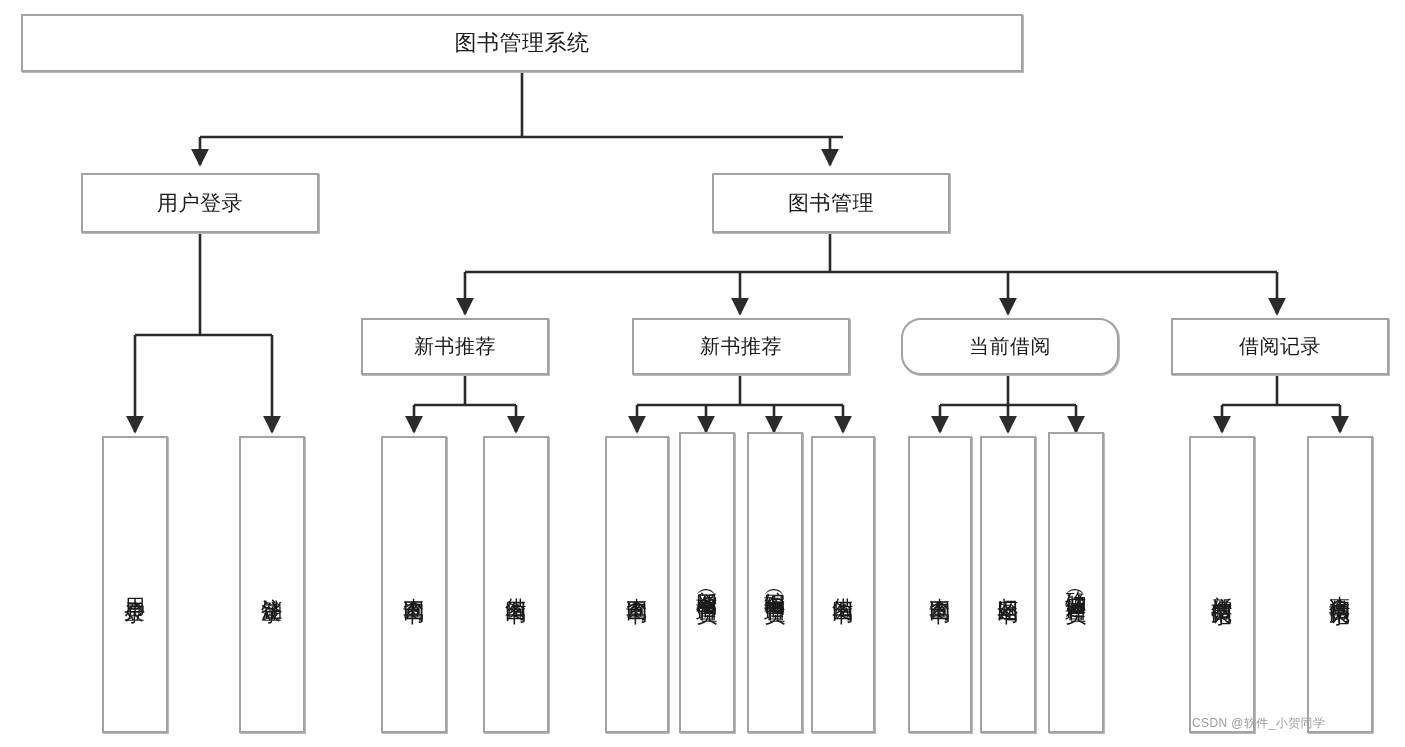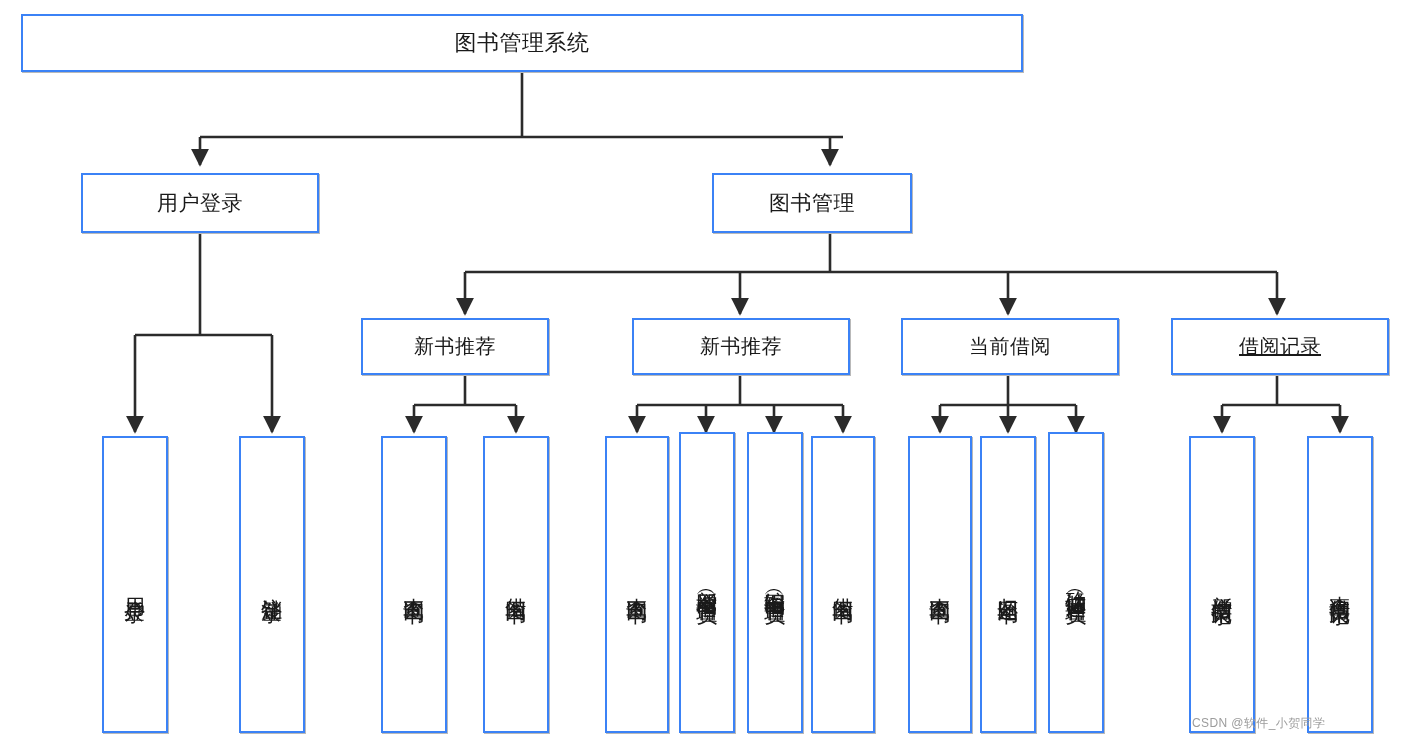--- a/index.html
+++ b/index.html
@@ -22,21 +22,21 @@
     position: absolute;
     left: 0;
     top: 0;
     width: 1405px;
     height: 747px;
     pointer-events: none;
   }
   .node {
     position: absolute;
     box-sizing: border-box;
-    border: 2px solid #3b82f6;
+    border: 2px solid #a3a3a3;
     background: #ffffff;
     color: #1a1a1a;
     display: flex;
     align-items: center;
     justify-content: center;
     text-align: center;
     box-shadow: 1px 1px 0 0 #b9b9b9;
   }
   .node .lbl {
     display: block;
@@ -124,37 +124,37 @@
   </svg>
 
   <div class="node node-root" style="left:21px; top:14px; width:1002px; height:58px;">
     <span class="lbl">图书管理系统</span>
   </div>
 
   <div class="node node-l1" style="left:81px; top:173px; width:238px; height:60px;">
     <span class="lbl">用户登录</span>
   </div>
 
-  <div class="node node-l1" style="left:712px; top:173px; width:200px; height:60px;">
+  <div class="node node-l1" style="left:712px; top:173px; width:238px; height:60px;">
     <span class="lbl">图书管理</span>
   </div>
 
   <div class="node node-l2" style="left:361px; top:318px; width:188px; height:57px;">
     <span class="lbl">新书推荐</span>
   </div>
 
   <div class="node node-l2" style="left:632px; top:318px; width:218px; height:57px;">
     <span class="lbl">新书推荐</span>
   </div>
 
-  <div class="node node-l2" style="left:901px; top:318px; width:218px; height:57px;">
+  <div class="node node-l2" style="left:901px; top:318px; width:218px; height:57px;border-radius:20px;">
     <span class="lbl">当前借阅</span>
   </div>
 
-  <div class="node node-l2" style="left:1171px; top:318px; width:218px; height:57px;text-decoration:underline;">
+  <div class="node node-l2" style="left:1171px; top:318px; width:218px; height:57px;">
     <span class="lbl">借阅记录</span>
   </div>
 
   <div class="node node-leaf" style="left:102px; top:436px; width:66px; height:297px;">
     <span class="lbl">用户登录</span>
   </div>
 
   <div class="node node-leaf" style="left:239px; top:436px; width:66px; height:297px;">
     <span class="lbl">注销登录</span>
   </div>

